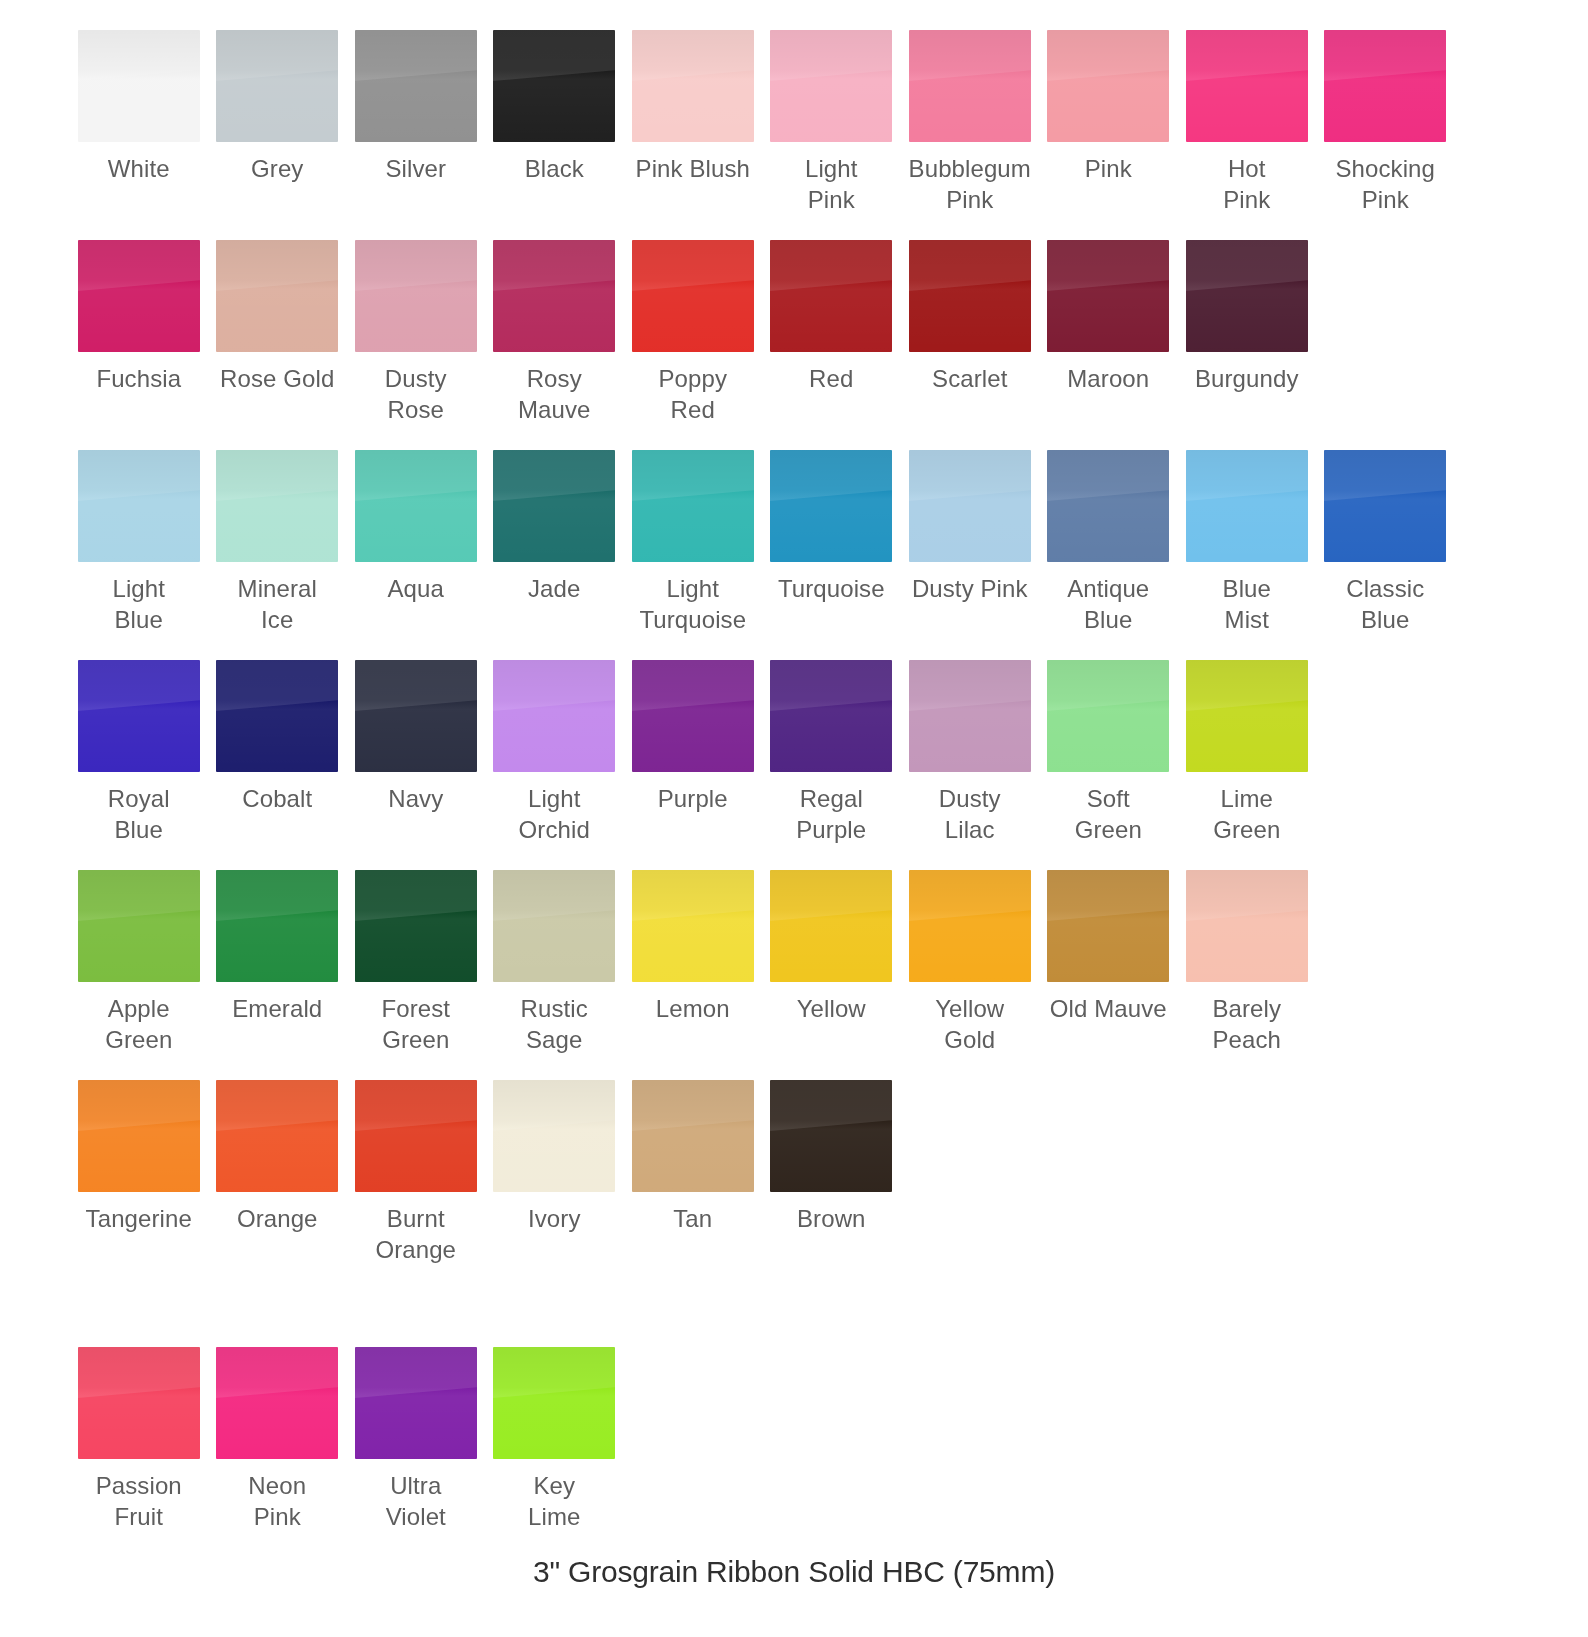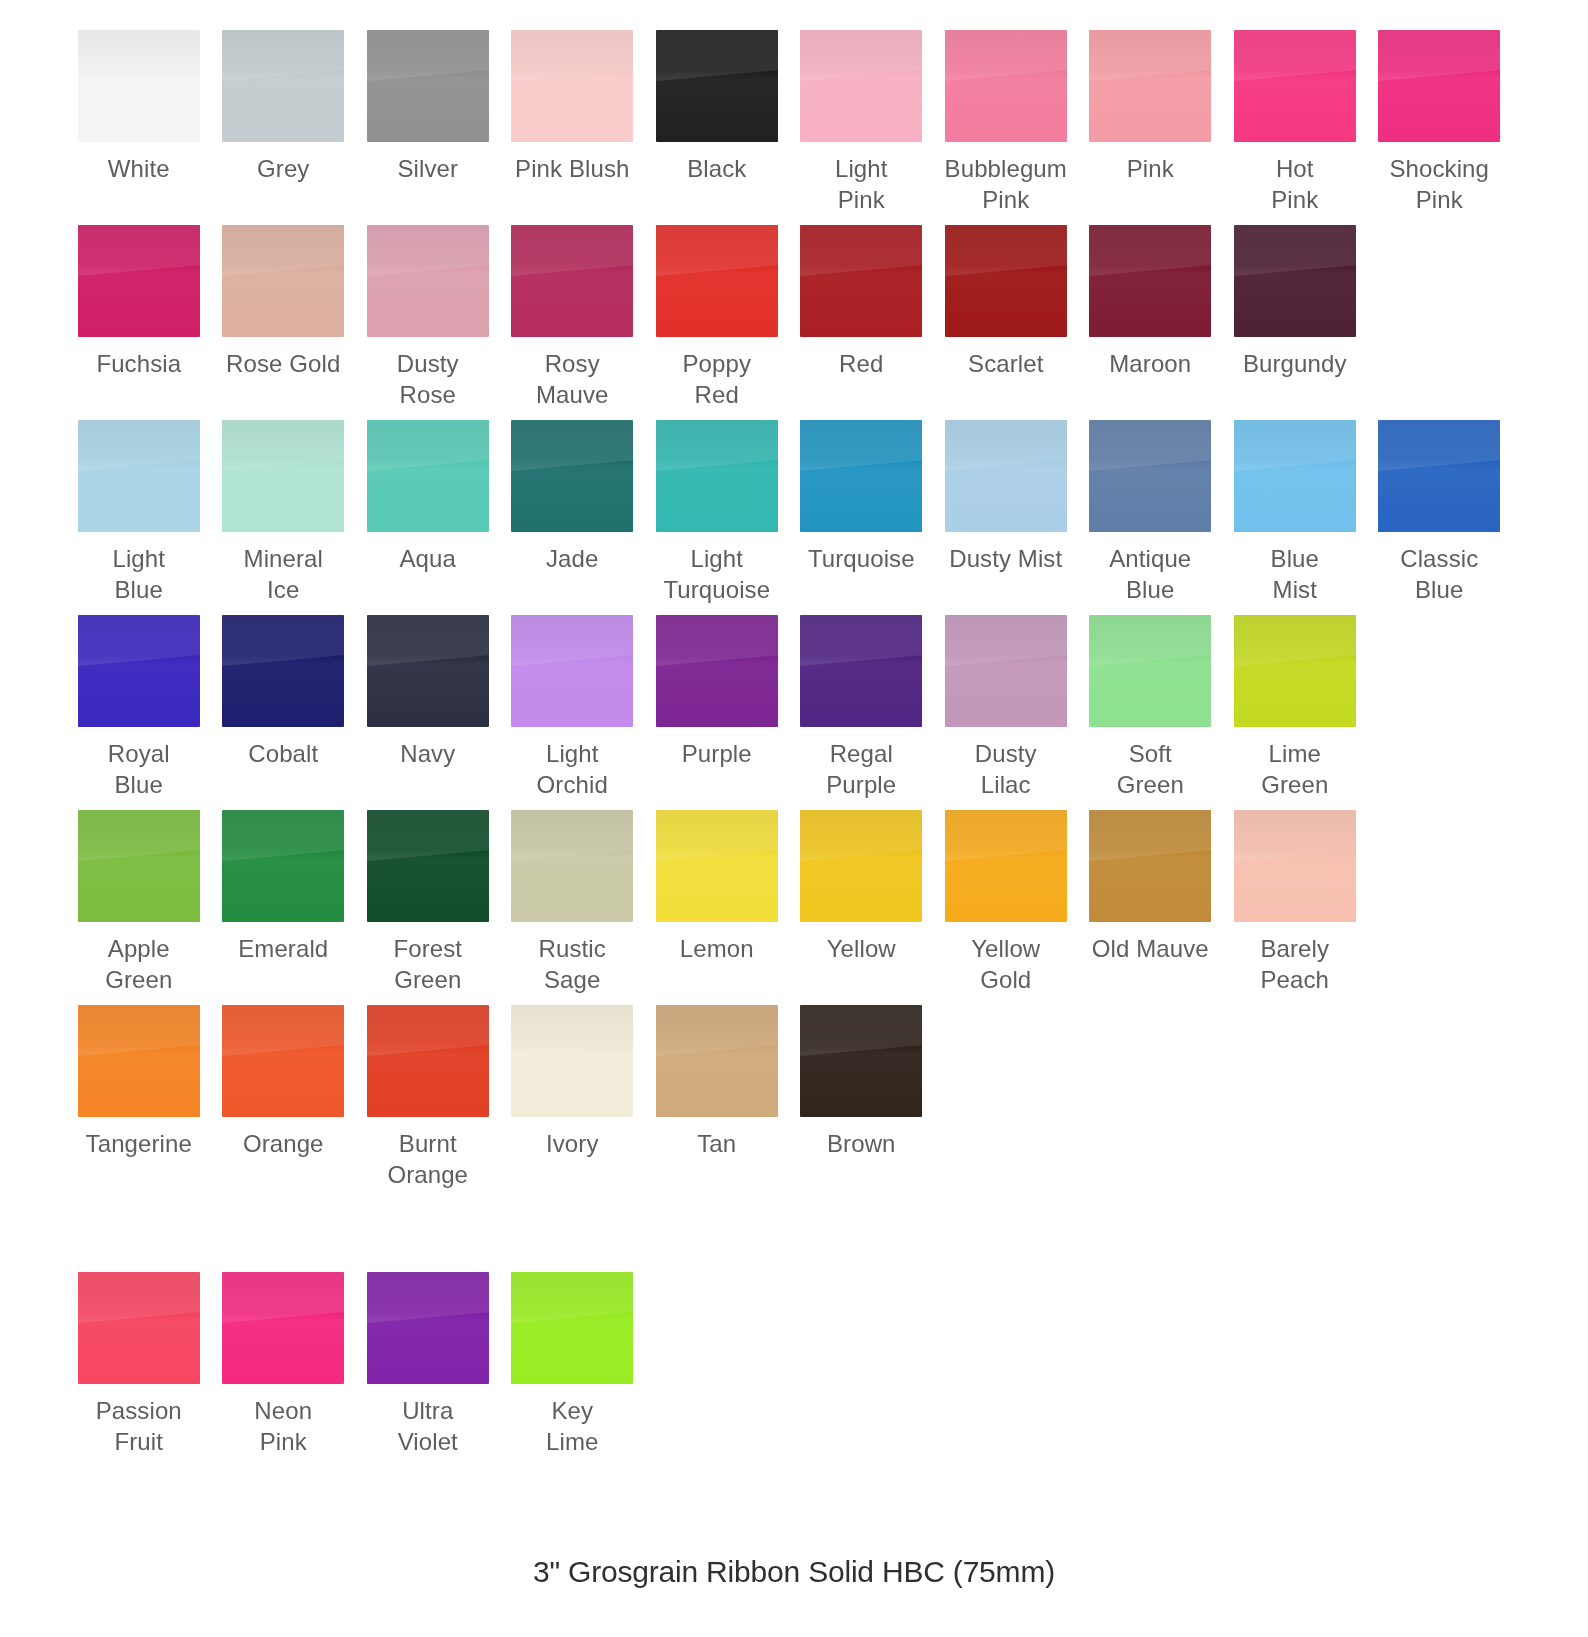--- a/index.html
+++ b/index.html
@@ -17,22 +17,22 @@
   #chart {
     position: relative;
     width: 1588px;
     height: 1637px;
     box-sizing: border-box;
     padding: 30px 60px 0 70px;
   }
   .row {
     display: grid;
     grid-template-columns: repeat(10, 137.5px);
-    column-gap: 7px;
-    margin-bottom: 0px;
+    column-gap: 1px;
+    margin-bottom: 15px;
   }
   .cell {
     width: 137.5px;
     height: 195px;
     display: flex;
     flex-direction: column;
     align-items: center;
   }
   .swatch {
     width: 122px;
@@ -98,26 +98,26 @@
         </div>
         <div class="cell">
           <div class="swatch" title="Grey" style="background: rgb(195, 203, 207);"></div>
           <div class="label">Grey</div>
         </div>
         <div class="cell">
           <div class="swatch" title="Silver" style="background: rgb(143, 143, 143);"></div>
           <div class="label">Silver</div>
         </div>
         <div class="cell">
+          <div class="swatch" title="Black" style="background: rgb(28, 28, 28);"></div>
+          <div class="label">Black</div>
+        </div>
+        <div class="cell">
           <div class="swatch" title="Pink Blush" style="background: rgb(248, 203, 201);"></div>
           <div class="label">Pink Blush</div>
-        </div>
-        <div class="cell">
-          <div class="swatch" title="Black" style="background: rgb(28, 28, 28);"></div>
-          <div class="label">Black</div>
         </div>
         <div class="cell">
           <div class="swatch" title="Light Pink" style="background: rgb(247, 175, 194);"></div>
           <div class="label">Light
 Pink</div>
         </div>
         <div class="cell">
           <div class="swatch" title="Bubblegum Pink" style="background: rgb(243, 122, 156);"></div>
           <div class="label">Bubblegum
 Pink</div>
@@ -201,21 +201,21 @@
           <div class="swatch" title="Light Turquoise" style="background: rgb(47, 182, 176);"></div>
           <div class="label">Light
 Turquoise</div>
         </div>
         <div class="cell">
           <div class="swatch" title="Turquoise" style="background: rgb(30, 146, 192);"></div>
           <div class="label">Turquoise</div>
         </div>
         <div class="cell">
           <div class="swatch" title="Dusty Blue" style="background: rgb(169, 206, 230);"></div>
-          <div class="label">Dusty Mist</div>
+          <div class="label">Dusty Pink</div>
         </div>
         <div class="cell">
           <div class="swatch" title="Antique Blue" style="background: rgb(93, 123, 166);"></div>
           <div class="label">Antique
 Blue</div>
         </div>
         <div class="cell">
           <div class="swatch" title="Blue Mist" style="background: rgb(110, 192, 236);"></div>
           <div class="label">Blue
 Mist</div>

